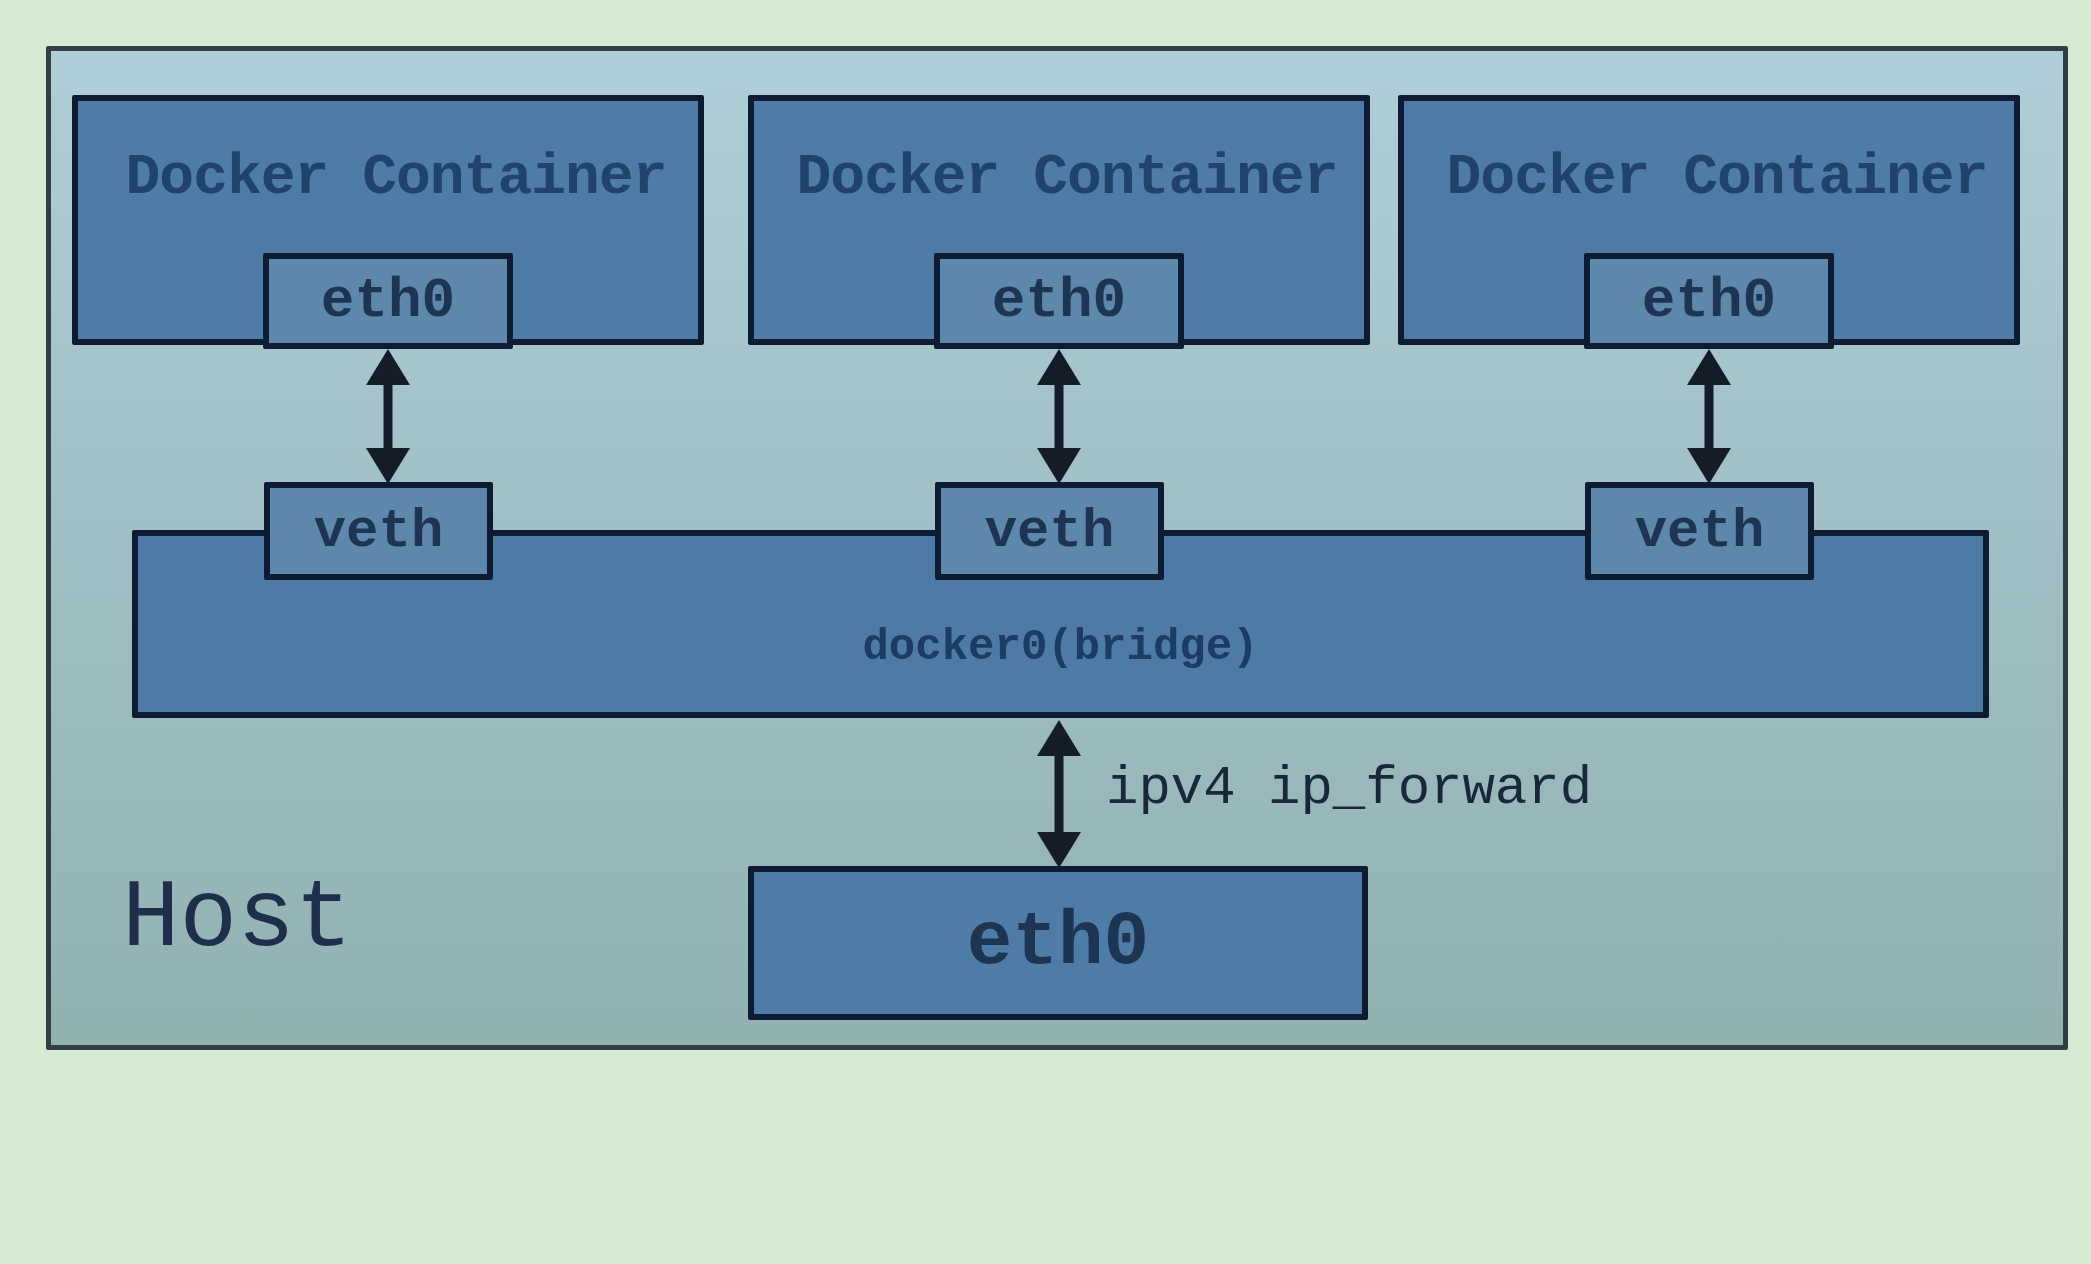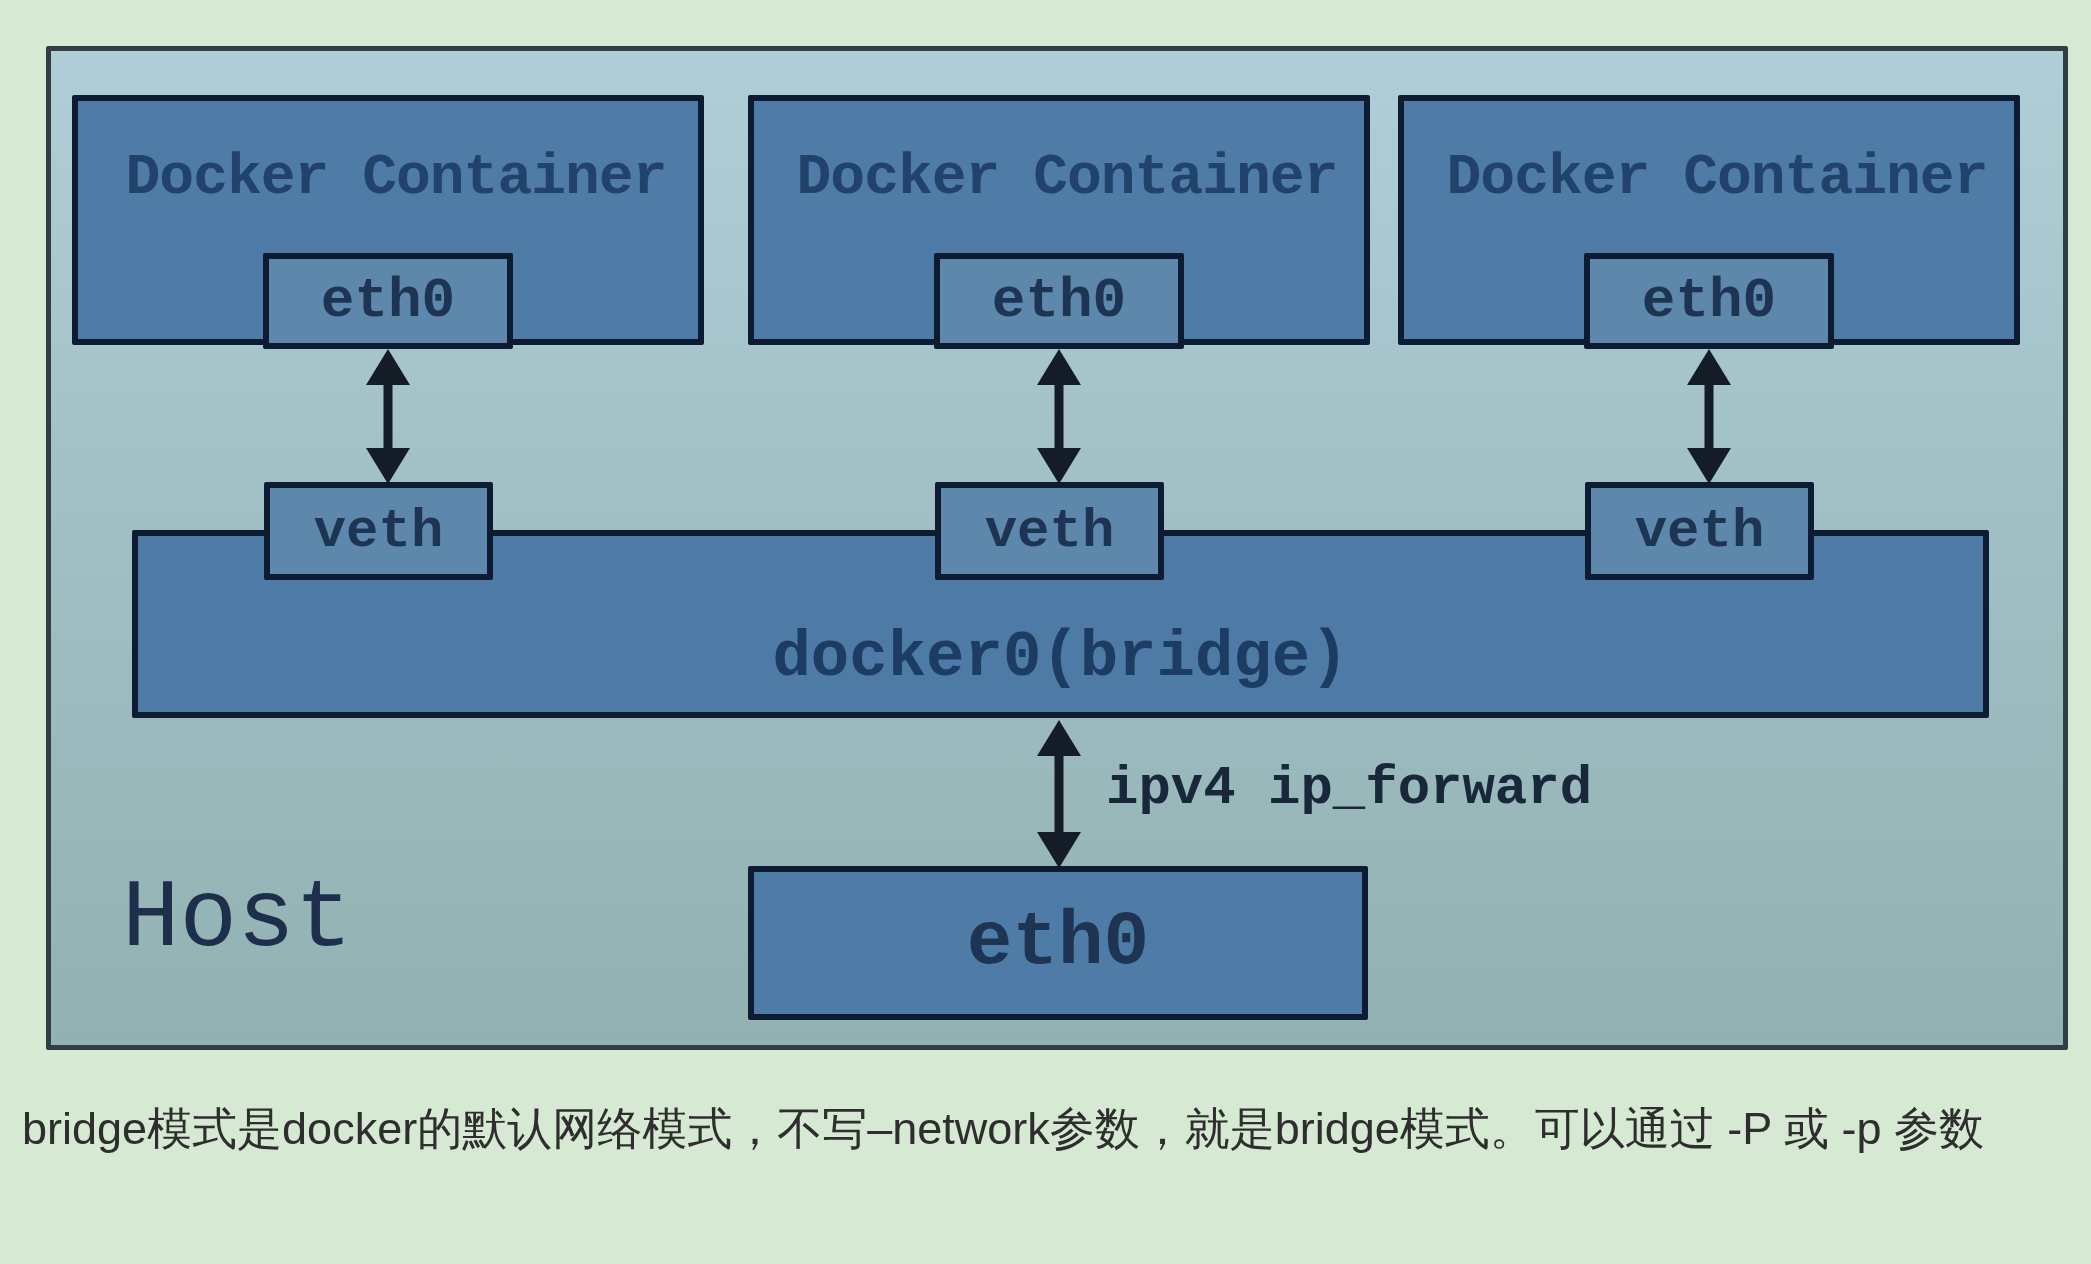--- a/index.html
+++ b/index.html
@@ -71,21 +71,21 @@
     box-sizing: border-box;
     border: 6px solid #0d1c32;
     background: #4d7ba5;
     border-radius: 2px;
     z-index: 3;
   }
   .bridge-label {
     position: absolute;
     left: 0; right: 0; top: 86px;
     text-align: center;
-    font-size: 64px;
+    font-size: 44px;
     font-weight: 600;
     color: #1d3c63;
   }
   
   .dbl-arrow { position: absolute; width: 46px; z-index: 3; }
   .dbl-arrow .shaft {
     position: absolute;
     left: 50%; transform: translateX(-50%);
     top: 26px; bottom: 26px;
     width: 9px;
@@ -102,21 +102,21 @@
   .dbl-arrow .head-down { bottom: 0; border-top:    36px solid #141d27; }
   .a1 { left: 365px;  top: 349px; height: 135px; }
   .a2 { left: 1036px; top: 349px; height: 135px; }
   .a3 { left: 1686px; top: 349px; height: 135px; }
   .a4 { left: 1036px; top: 720px; height: 148px; }
   
   .ip-label {
     position: absolute;
     left: 1106px; top: 758px;
     font-size: 54px;
-    font-weight: 700;
+    font-weight: 400;
     color: #18273a;
     z-index: 3;
     white-space: pre;
   }
   .host-eth {
     position: absolute;
     left: 748px; top: 866px;
     width: 620px; height: 154px;
     box-sizing: border-box;
     border: 6px solid #0d1c32;
@@ -203,16 +203,15 @@
     <div class="shaft"></div>
     <div class="head-down"></div>
   </div>
   <div class="ip-label">ipv4 ip_forward</div>
 
   <div class="host-eth">eth0</div>
 
   <div class="host-label">Host</div>
 
   <div class="caption">
-    <div class="line">bridge模式是docker的默认网络模式，不写–network参数，就是bridge模式。可以通过 -P 或 -p 参数</div>
   </div>
 
 </div>
 
 </body></html>

